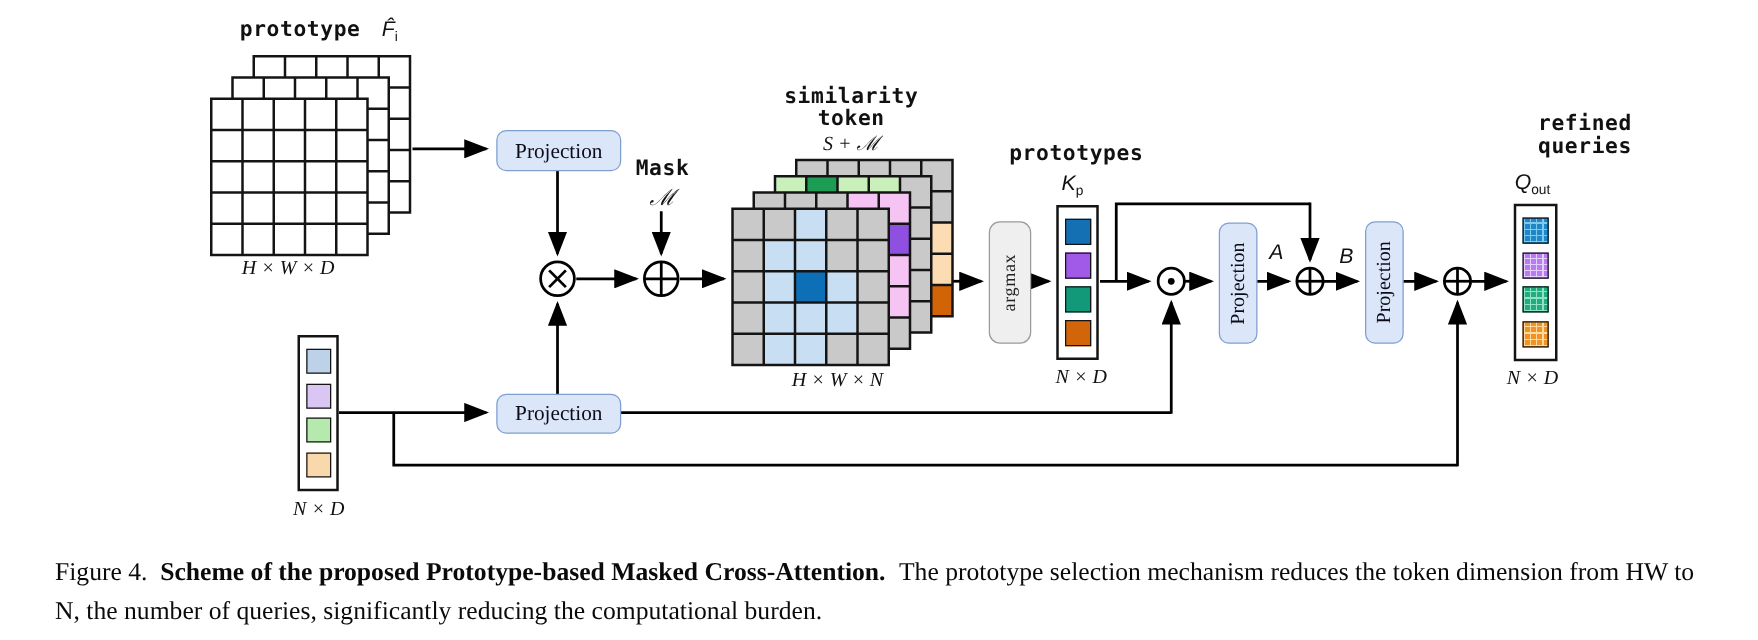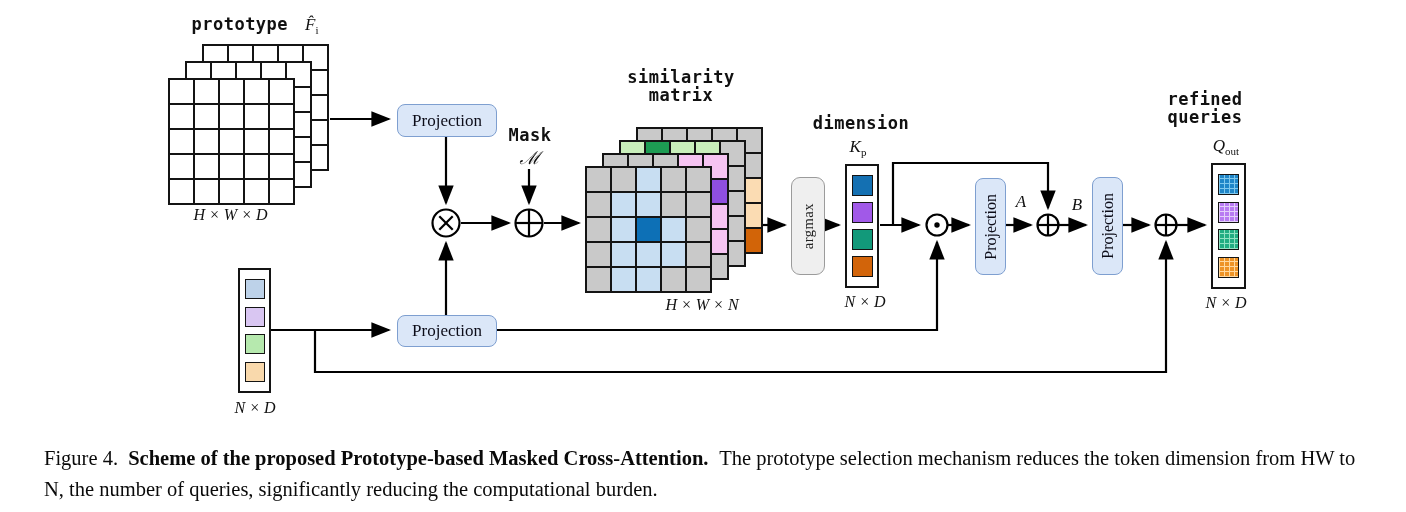--- a/index.html
+++ b/index.html
@@ -2,21 +2,21 @@
 <html><head>
 <meta charset="utf-8">
 <style>
   html,body{margin:0;padding:0;background:#ffffff;}
   .stage{position:relative;width:1406px;height:512px;background:#ffffff;overflow:hidden;
          font-family:"Liberation Serif",serif;}
   .abs{position:absolute;}
   .ctr{text-align:center;}
   .tt{font-family:"DejaVu Sans Mono",monospace;font-weight:bold;font-size:17px;
       letter-spacing:0.5px;color:#111;}
-  .math{font-family:Liberation Serif, serif;font-style:italic;font-size:17px;color:#111;}
+  .math{font-family:Liberation Sans, sans-serif;font-style:italic;font-size:17px;color:#111;}
   .math sub{font-size:11px;font-style:normal;vertical-align:-4px;}
   .dims{position:absolute;text-align:center;font-family:"Liberation Serif",serif;
         font-style:italic;font-size:16px;color:#111;}
   .projbox{position:absolute;background:#dbe7f8;border:1.7px solid #7e9fd0;border-radius:8px;
            display:flex;align-items:center;justify-content:center;
            font-family:"Liberation Serif",serif;font-size:17px;color:#0c0c18;z-index:3;}
   .projbox.vert span{writing-mode:vertical-rl;transform:rotate(180deg);font-size:16px;}
   .argbox{position:absolute;background:#efefef;border:1.7px solid #9b9b9b;border-radius:9px;
           display:flex;align-items:center;justify-content:center;color:#222;z-index:3;}
   .argbox span{writing-mode:vertical-rl;transform:rotate(180deg);
@@ -202,21 +202,22 @@
 
   <div class="abs ctr" style="left:488px;top:125px;width:84px;z-index:2">
     <span class="tt">Mask</span>
   </div>
   <div class="abs ctr" style="left:504px;top:145px;width:52px;z-index:2">
     <span class="math" style="font-size:18px">ℳ</span>
   </div>
 
   <div class="lblblock" style="left:600px;top:68px;width:162px">
     <span class="line tt">similarity</span>
-    <span class="line tt">matrix</span>
+    <span class="line tt">token</span>
+    <span class="line formula" style="margin-top:3px">S + ℳ</span>
   </div>
   <div class="stack" id="sim-stack" style="left:585px;top:127px;width:179px;height:167px">
       <div class="gridbox" style="grid-template-columns: repeat(5, 23px); left: 51px; top: 0px;">
         <div class="gcell" style="background: rgb(201, 201, 201);"></div>
         <div class="gcell" style="background: rgb(201, 201, 201);"></div>
         <div class="gcell" style="background: rgb(201, 201, 201);"></div>
         <div class="gcell" style="background: rgb(201, 201, 201);"></div>
         <div class="gcell" style="background: rgb(201, 201, 201);"></div>
         <div class="gcell" style="background: rgb(201, 201, 201);"></div>
         <div class="gcell" style="background: rgb(201, 201, 201);"></div>
@@ -314,28 +315,28 @@
         <div class="gcell" style="background: rgb(200, 222, 242);"></div>
         <div class="gcell" style="background: rgb(200, 222, 242);"></div>
         <div class="gcell" style="background: rgb(201, 201, 201);"></div>
         <div class="gcell" style="background: rgb(201, 201, 201);"></div>
         <div class="gcell" style="background: rgb(200, 222, 242);"></div>
         <div class="gcell" style="background: rgb(200, 222, 242);"></div>
         <div class="gcell" style="background: rgb(201, 201, 201);"></div>
         <div class="gcell" style="background: rgb(201, 201, 201);"></div>
       </div>
     </div>
-  <div class="dims" style="left:632px;top:296px;width:140px">H × W × N</div>
+  <div class="dims" style="left:600px;top:296px;width:140px">H × W × N</div>
 
   <div class="argbox" style="left:791px;top:177px;width:32px;height:96px">
     <span>argmax</span>
   </div>
 
   <div class="abs ctr" style="left:781px;top:113px;width:160px;z-index:2">
-    <span class="tt">dimension</span>
+    <span class="tt">prototypes</span>
   </div>
   <div class="abs ctr" style="left:818px;top:137px;width:80px;z-index:2">
     <span class="math"><span>K</span><sub>p</sub></span>
   </div>
   <div class="col" id="proto-col" style="left:845px;top:164px;width:34px;height:124px">
       <div class="qcell" style="width: 21px; height: 21px; background-color: rgb(20, 112, 178);"></div>
       <div class="qcell" style="width: 21px; height: 21px; background-color: rgb(161, 89, 232);"></div>
       <div class="qcell" style="width: 21px; height: 21px; background-color: rgb(18, 153, 122);"></div>
       <div class="qcell" style="width: 21px; height: 21px; background-color: rgb(210, 100, 10);"></div>
     </div>
@@ -348,21 +349,21 @@
     <span class="math">B</span>
   </div>
 
   <div class="projbox vert" style="left:975px;top:178px;width:29px;height:95px">
     <span>Projection</span>
   </div>
   <div class="projbox vert" style="left:1092px;top:177px;width:29px;height:96px">
     <span>Projection</span>
   </div>
 
-  <div class="lblblock" style="left:1134px;top:90px;width:142px">
+  <div class="lblblock" style="left:1197px;top:90px;width:142px">
     <span class="line tt">refined</span>
     <span class="line tt">queries</span>
   </div>
   <div class="abs ctr" style="left:1186px;top:136px;width:80px;z-index:2">
     <span class="math"><span>Q</span><sub>out</sub></span>
   </div>
   <div class="col" id="refined-col" style="left:1211px;top:163px;width:35px;height:126px">
       <div class="qcell" style="width: 21px; height: 21px; background-color: rgb(31, 134, 200); background-image: repeating-linear-gradient(0deg, rgb(127, 200, 238) 0px, rgb(127, 200, 238) 1px, transparent 1px, transparent 5px), repeating-linear-gradient(90deg, rgb(127, 200, 238) 0px, rgb(127, 200, 238) 1px, transparent 1px, transparent 5px);"></div>
       <div class="qcell" style="width: 21px; height: 21px; background-color: rgb(184, 123, 242); background-image: repeating-linear-gradient(0deg, rgb(228, 208, 251) 0px, rgb(228, 208, 251) 1px, transparent 1px, transparent 5px), repeating-linear-gradient(90deg, rgb(228, 208, 251) 0px, rgb(228, 208, 251) 1px, transparent 1px, transparent 5px);"></div>
       <div class="qcell" style="width: 21px; height: 21px; background-color: rgb(33, 173, 130); background-image: repeating-linear-gradient(0deg, rgb(144, 226, 194) 0px, rgb(144, 226, 194) 1px, transparent 1px, transparent 5px), repeating-linear-gradient(90deg, rgb(144, 226, 194) 0px, rgb(144, 226, 194) 1px, transparent 1px, transparent 5px);"></div>

